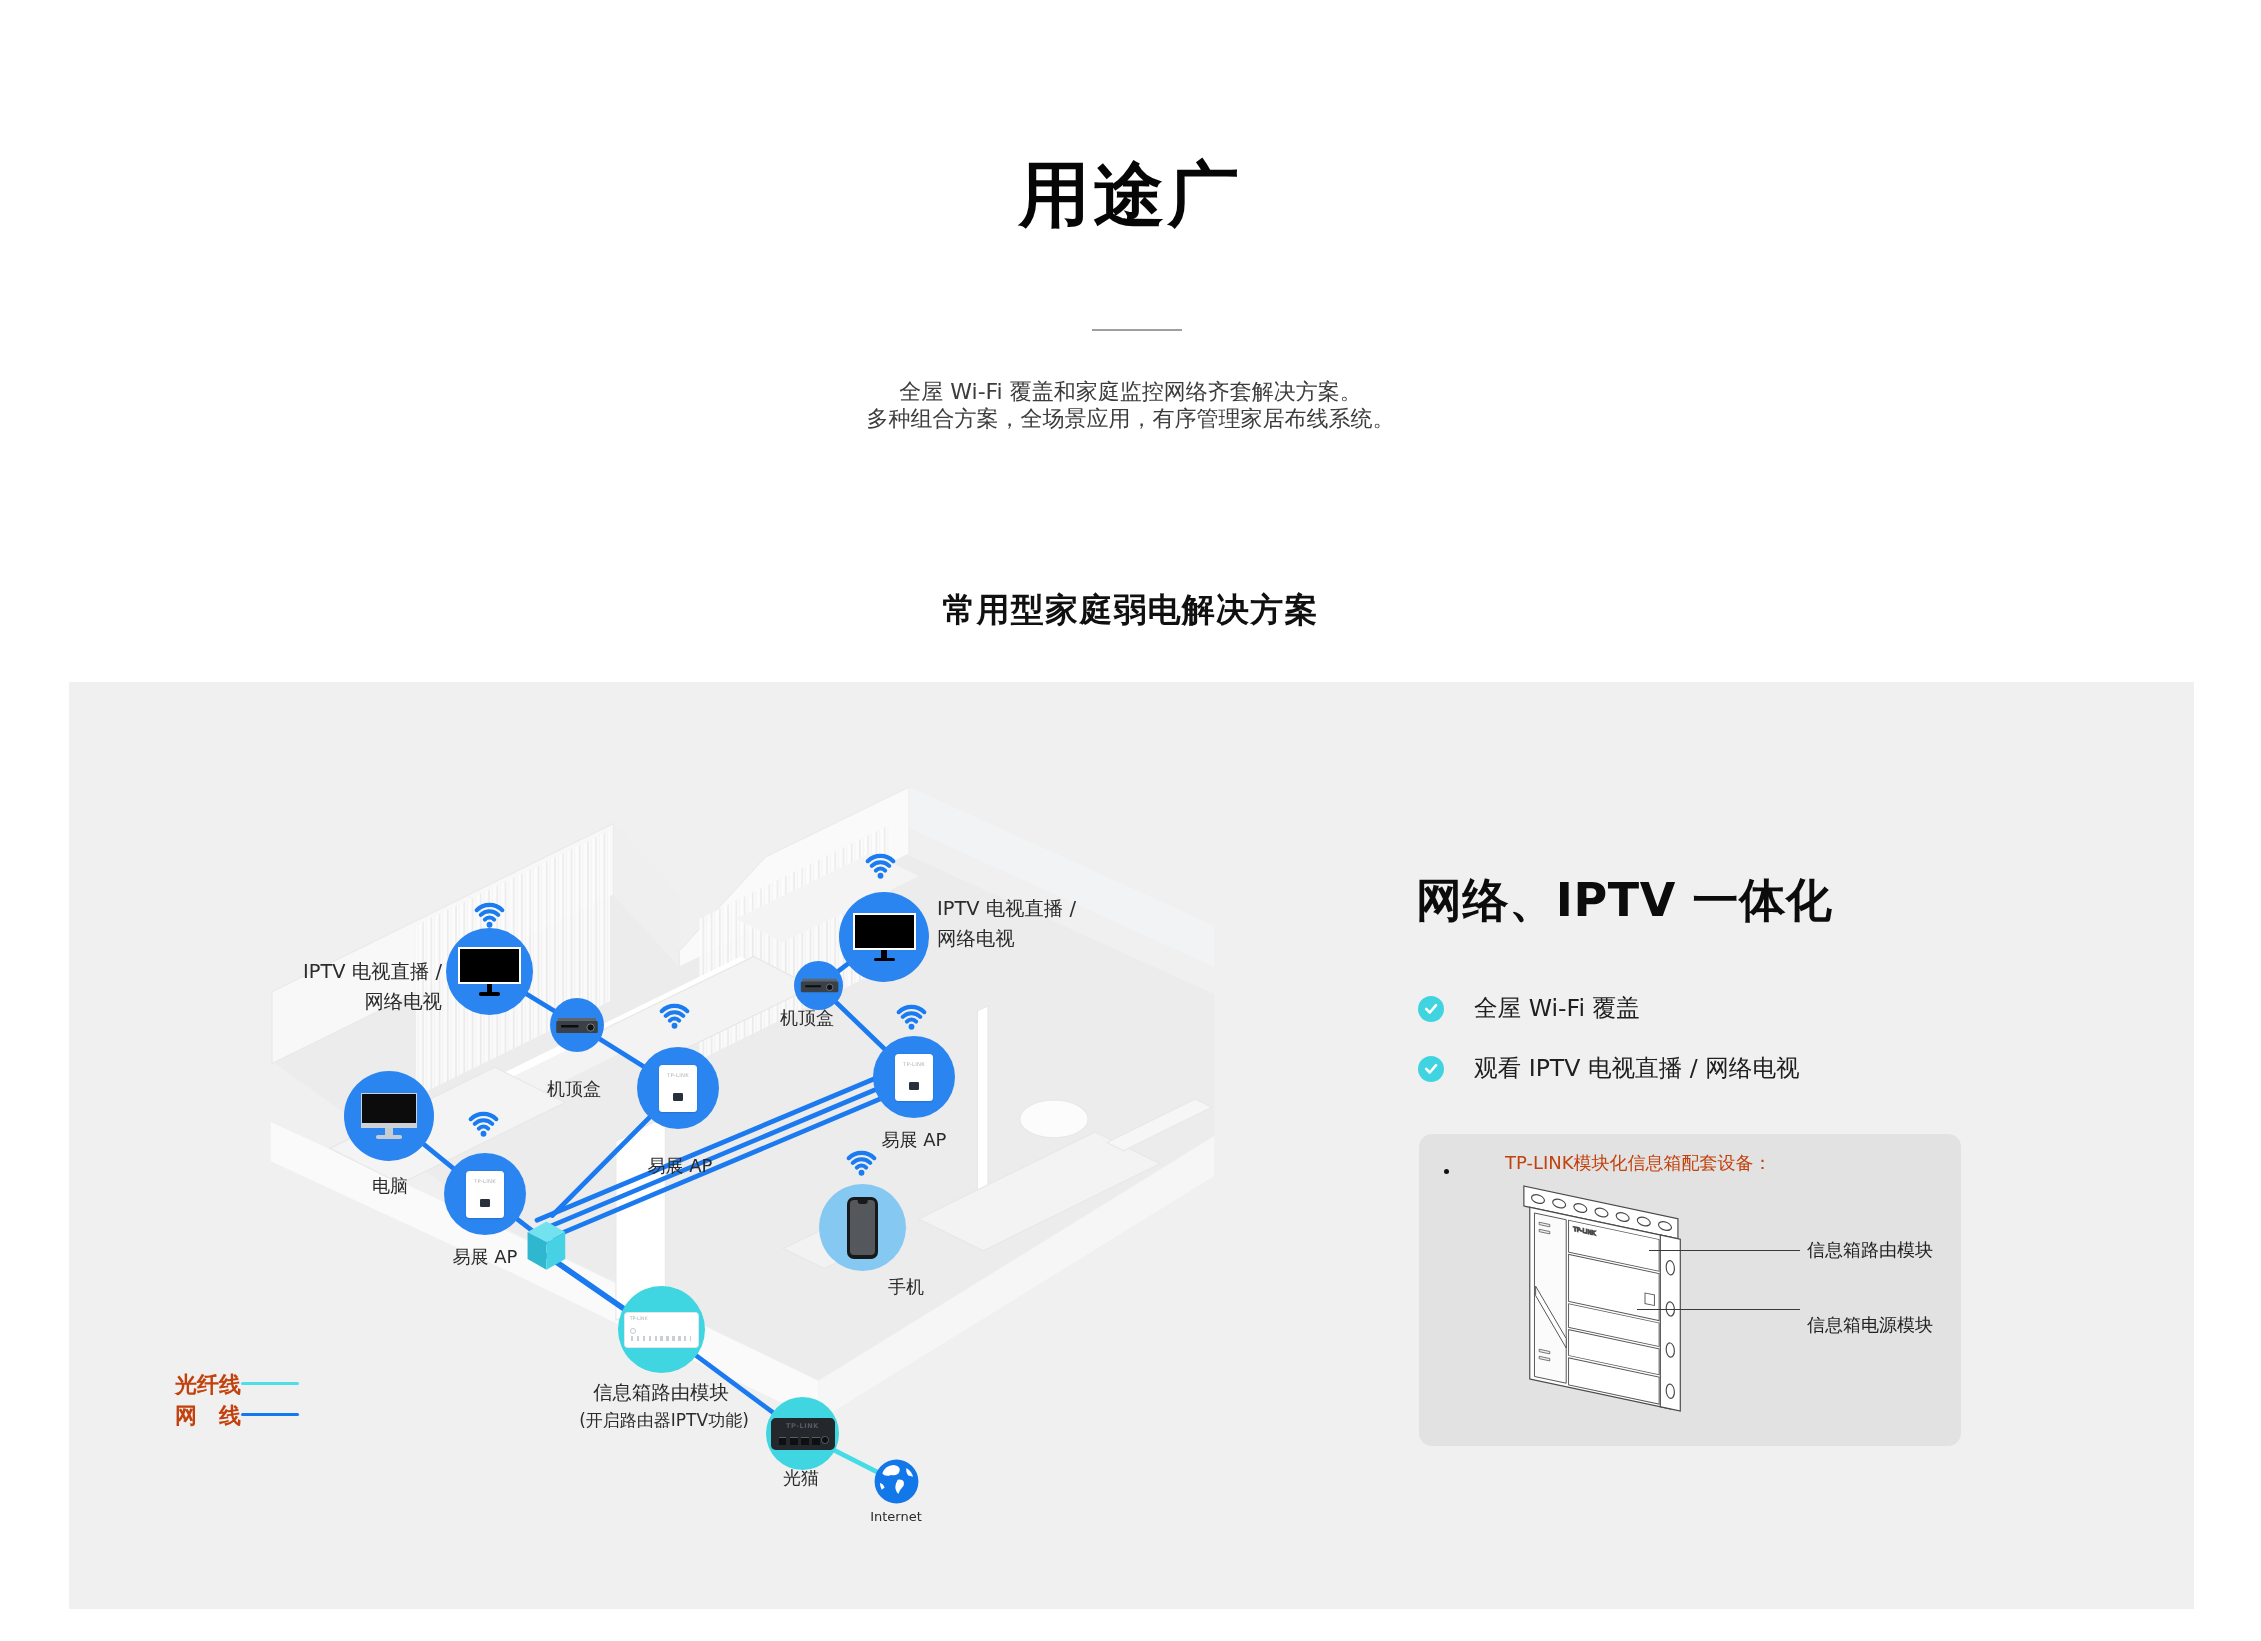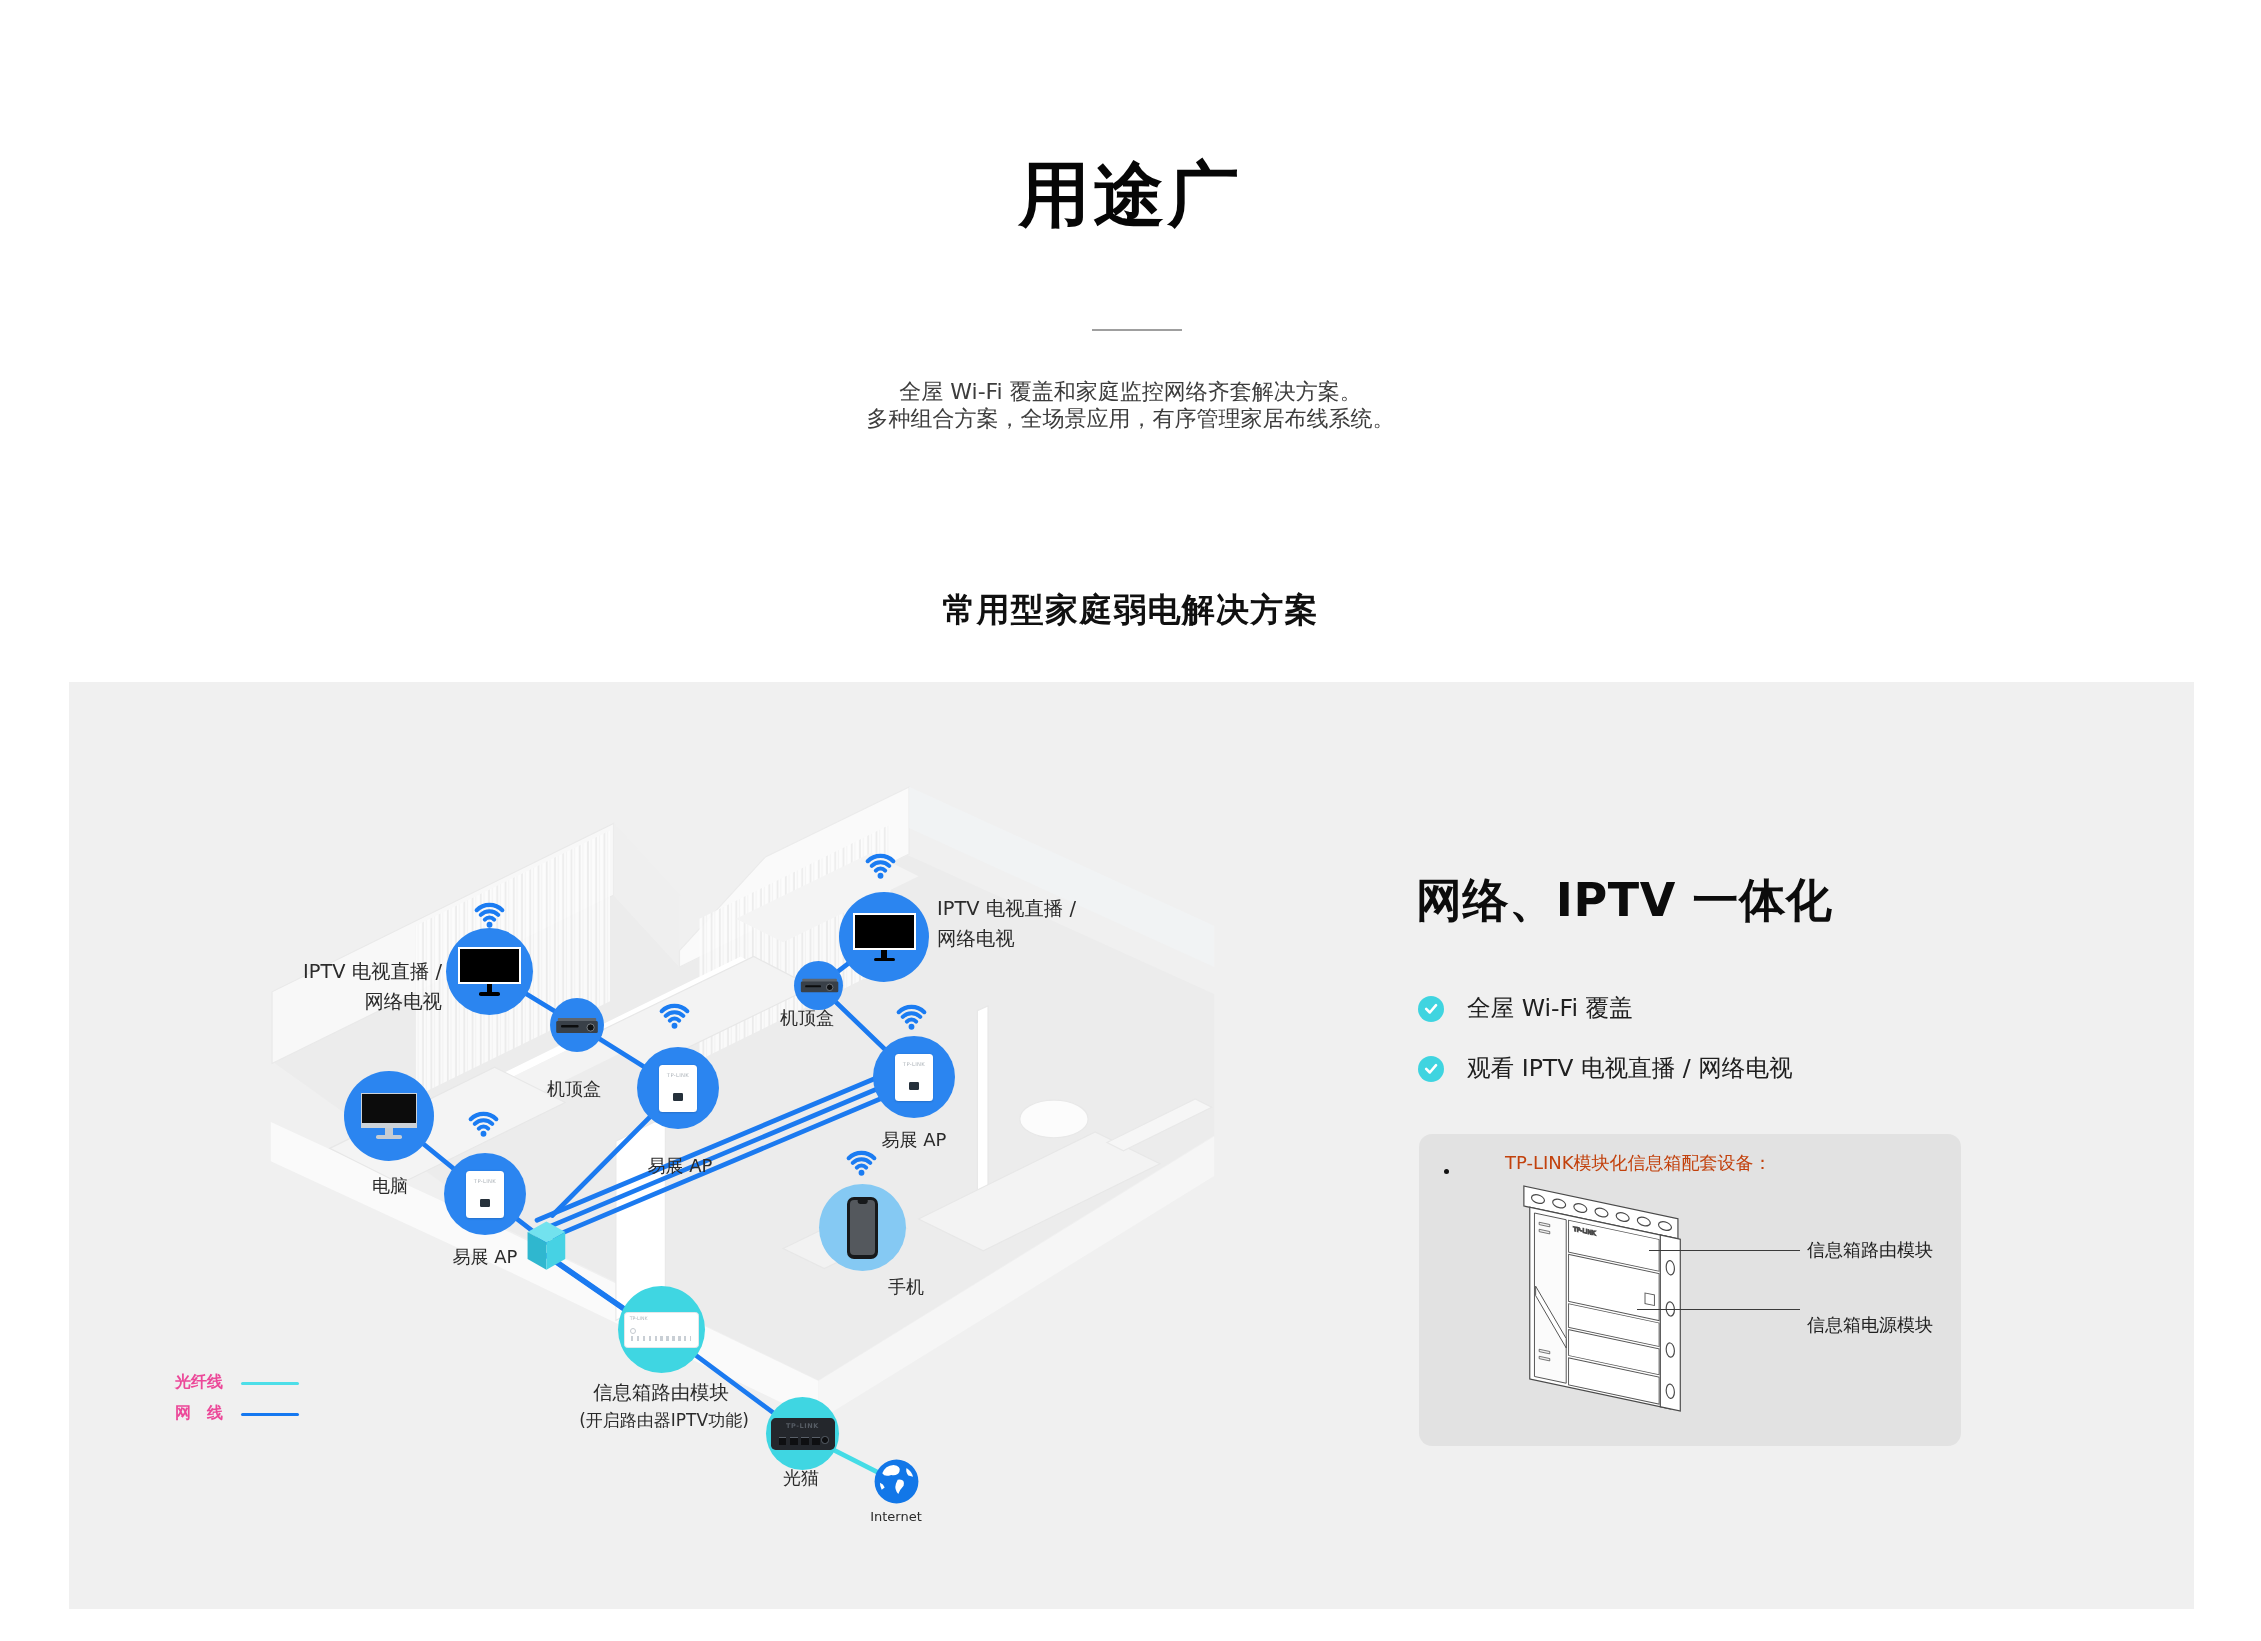--- a/index.html
+++ b/index.html
@@ -49,25 +49,25 @@
   .module .brand{position:absolute;left:4.7px;top:3.5px;font-size:4.7px;color:#b2b8be;}
   .module .ticks{position:absolute;left:5.9px;bottom:5.3px;width:60px;height:5.3px;
       background:repeating-linear-gradient(90deg,#c9cfd5 0 2.4px,transparent 2.4px 5.9px);}
   .module .led{position:absolute;left:4.7px;top:15.3px;width:4.1px;height:4.1px;border:0.6px solid #c4cad0;border-radius:50%;}
   .modem{position:relative;width:64px;height:32px;background:#24272c;border-radius:4.7px;}
   .modem .brand{position:absolute;left:0;top:4.1px;width:100%;text-align:center;font-size:6.5px;color:#565c64;font-weight:700;letter-spacing:0.6px;}
   .modem .ports{position:absolute;left:8.2px;bottom:4.7px;display:flex;gap:3.5px;}
   .modem .ports span{width:7.7px;height:7px;background:#0e0f11;border-top:1.2px solid #596069;display:block;}
   .modem .jack{position:absolute;right:5.9px;bottom:5.9px;width:5.3px;height:5.3px;background:#0e0f11;border:0.6px solid #596069;border-radius:50%;}
   
-  .legend-text{position:absolute;font-size:16px;font-weight:700;color:#ec4899;line-height:1;}
+  .legend-text{position:absolute;font-size:22px;font-weight:700;color:#c2410c;line-height:1;}
   .legend-line{position:absolute;width:58px;height:2.9px;border-radius:1.8px;}
   
   .panel-heading{position:absolute;left:1416px;top:870px;font-size:46px;font-weight:700;color:#0c0c0c;letter-spacing:0.6px;}
-  .feature{position:absolute;display:flex;align-items:center;gap:23px;}
+  .feature{position:absolute;display:flex;align-items:center;gap:30px;}
   .feature .txt{font-size:23.6px;color:#202020;line-height:1;}
   .check{width:26px;height:26px;border-radius:50%;background:#3fd4e0;display:flex;align-items:center;justify-content:center;flex:0 0 auto;}
   .subpanel{position:absolute;left:1419px;top:1134px;width:542px;height:312px;background:#e2e2e2;border-radius:13px;}
   .bullet-dot{position:absolute;left:1444px;top:1169px;width:5.3px;height:5.3px;background:#111;border-radius:50%;}
   .bullet-text{position:absolute;left:1505px;top:1154px;font-size:18px;color:#c2410c;line-height:1;}
   .callout-line{position:absolute;height:1.2px;background:#3a3a3a;}
   .callout-lbl{position:absolute;font-size:18px;color:#222;line-height:1;white-space:nowrap;}
   .boxdraw{position:absolute;left:1518px;top:1179px;width:294px;height:253px;}
 </style>
 </head>

